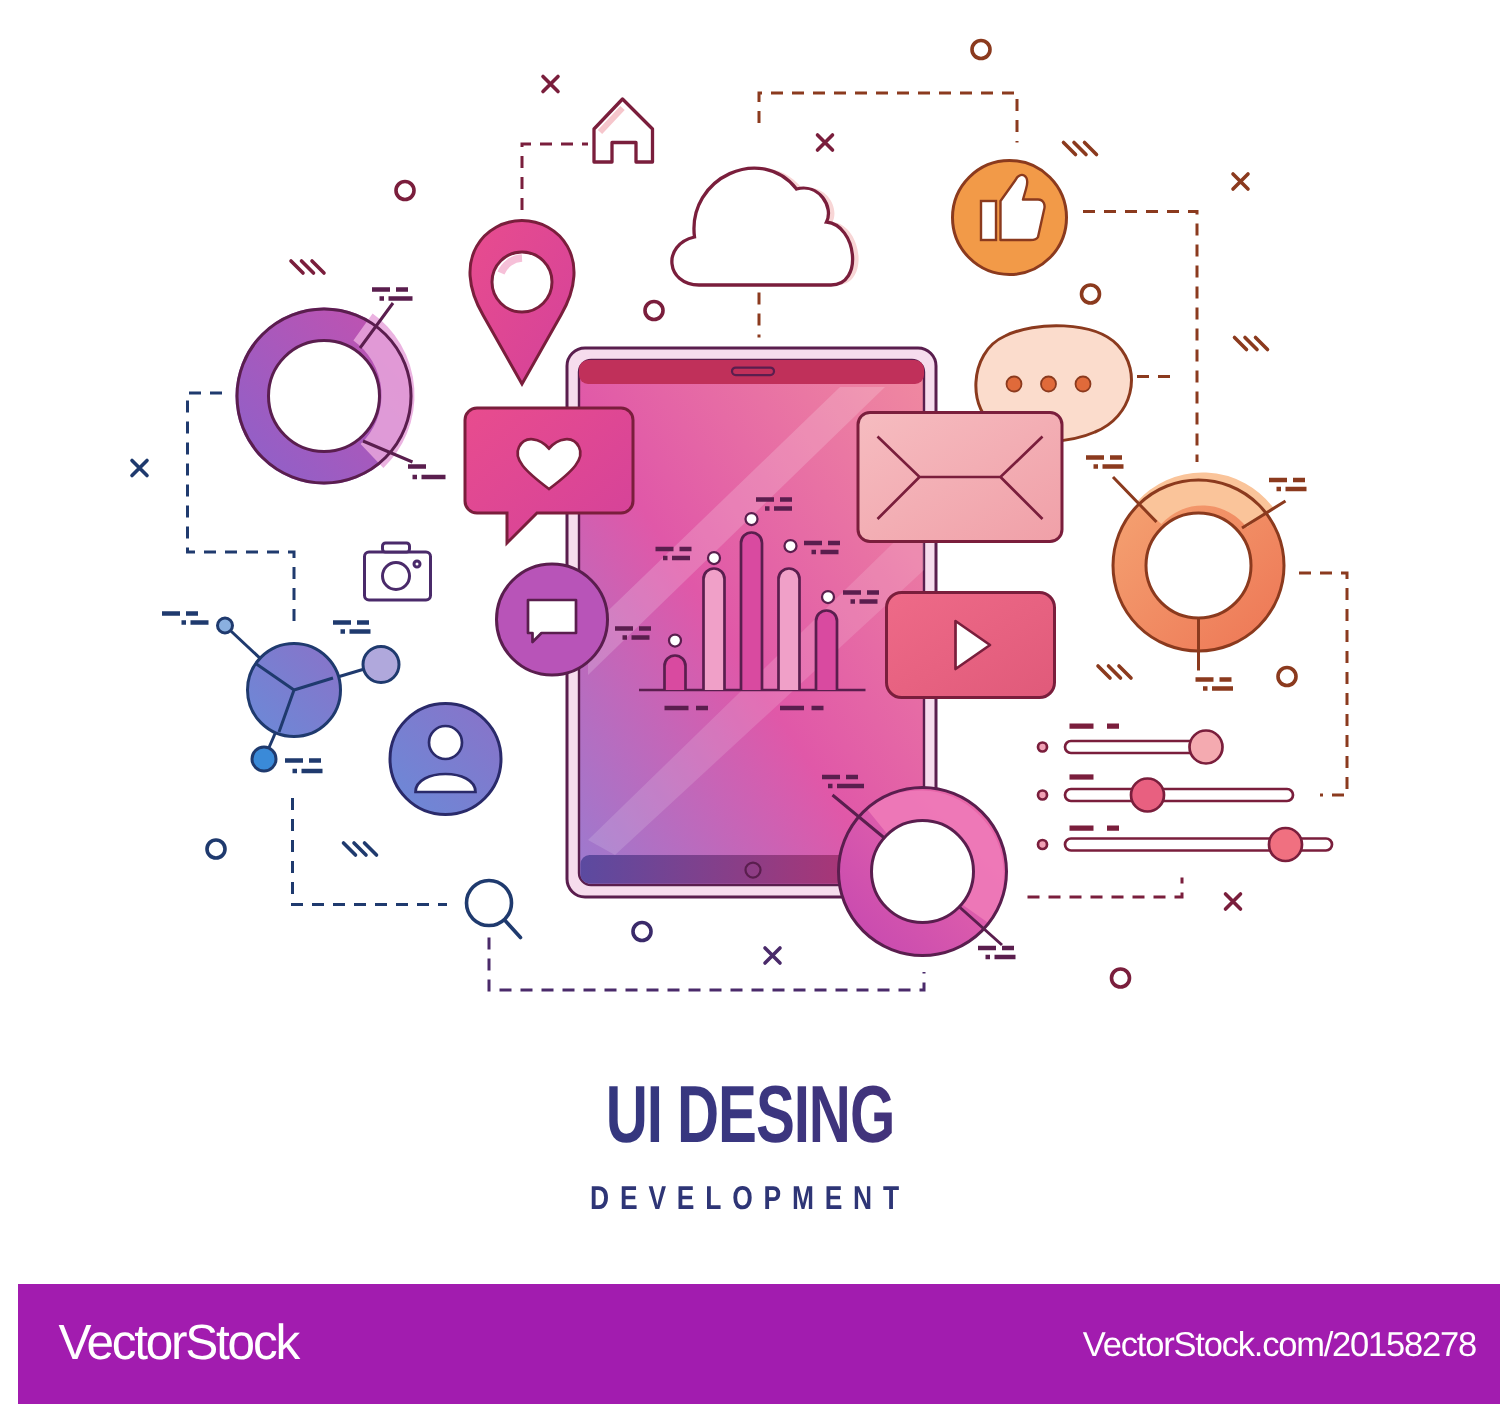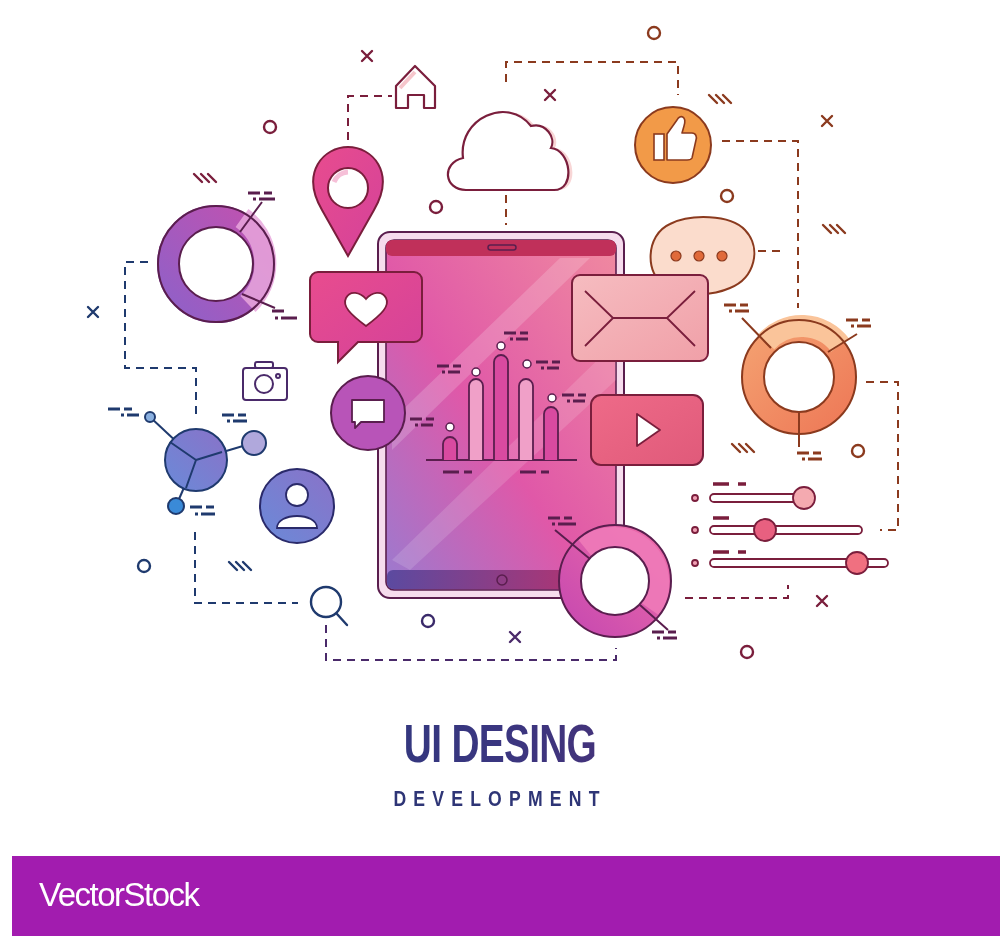--- a/index.html
+++ b/index.html
@@ -271,13 +271,14 @@
       <path d="M652,632 h12 M668,632 h8 M657,638 h3 M663,638 h14"></path>
     </g>
   </g>
 </svg>
 
 <div class="title">UI DESING</div>
 <div class="subtitle">DEVELOPMENT</div>
 
 <div class="footer">
   <div class="brand">VectorStock</div>
+  <div class="ref">VectorStock.com/20158278</div>
 </div>
 
 </body></html>

